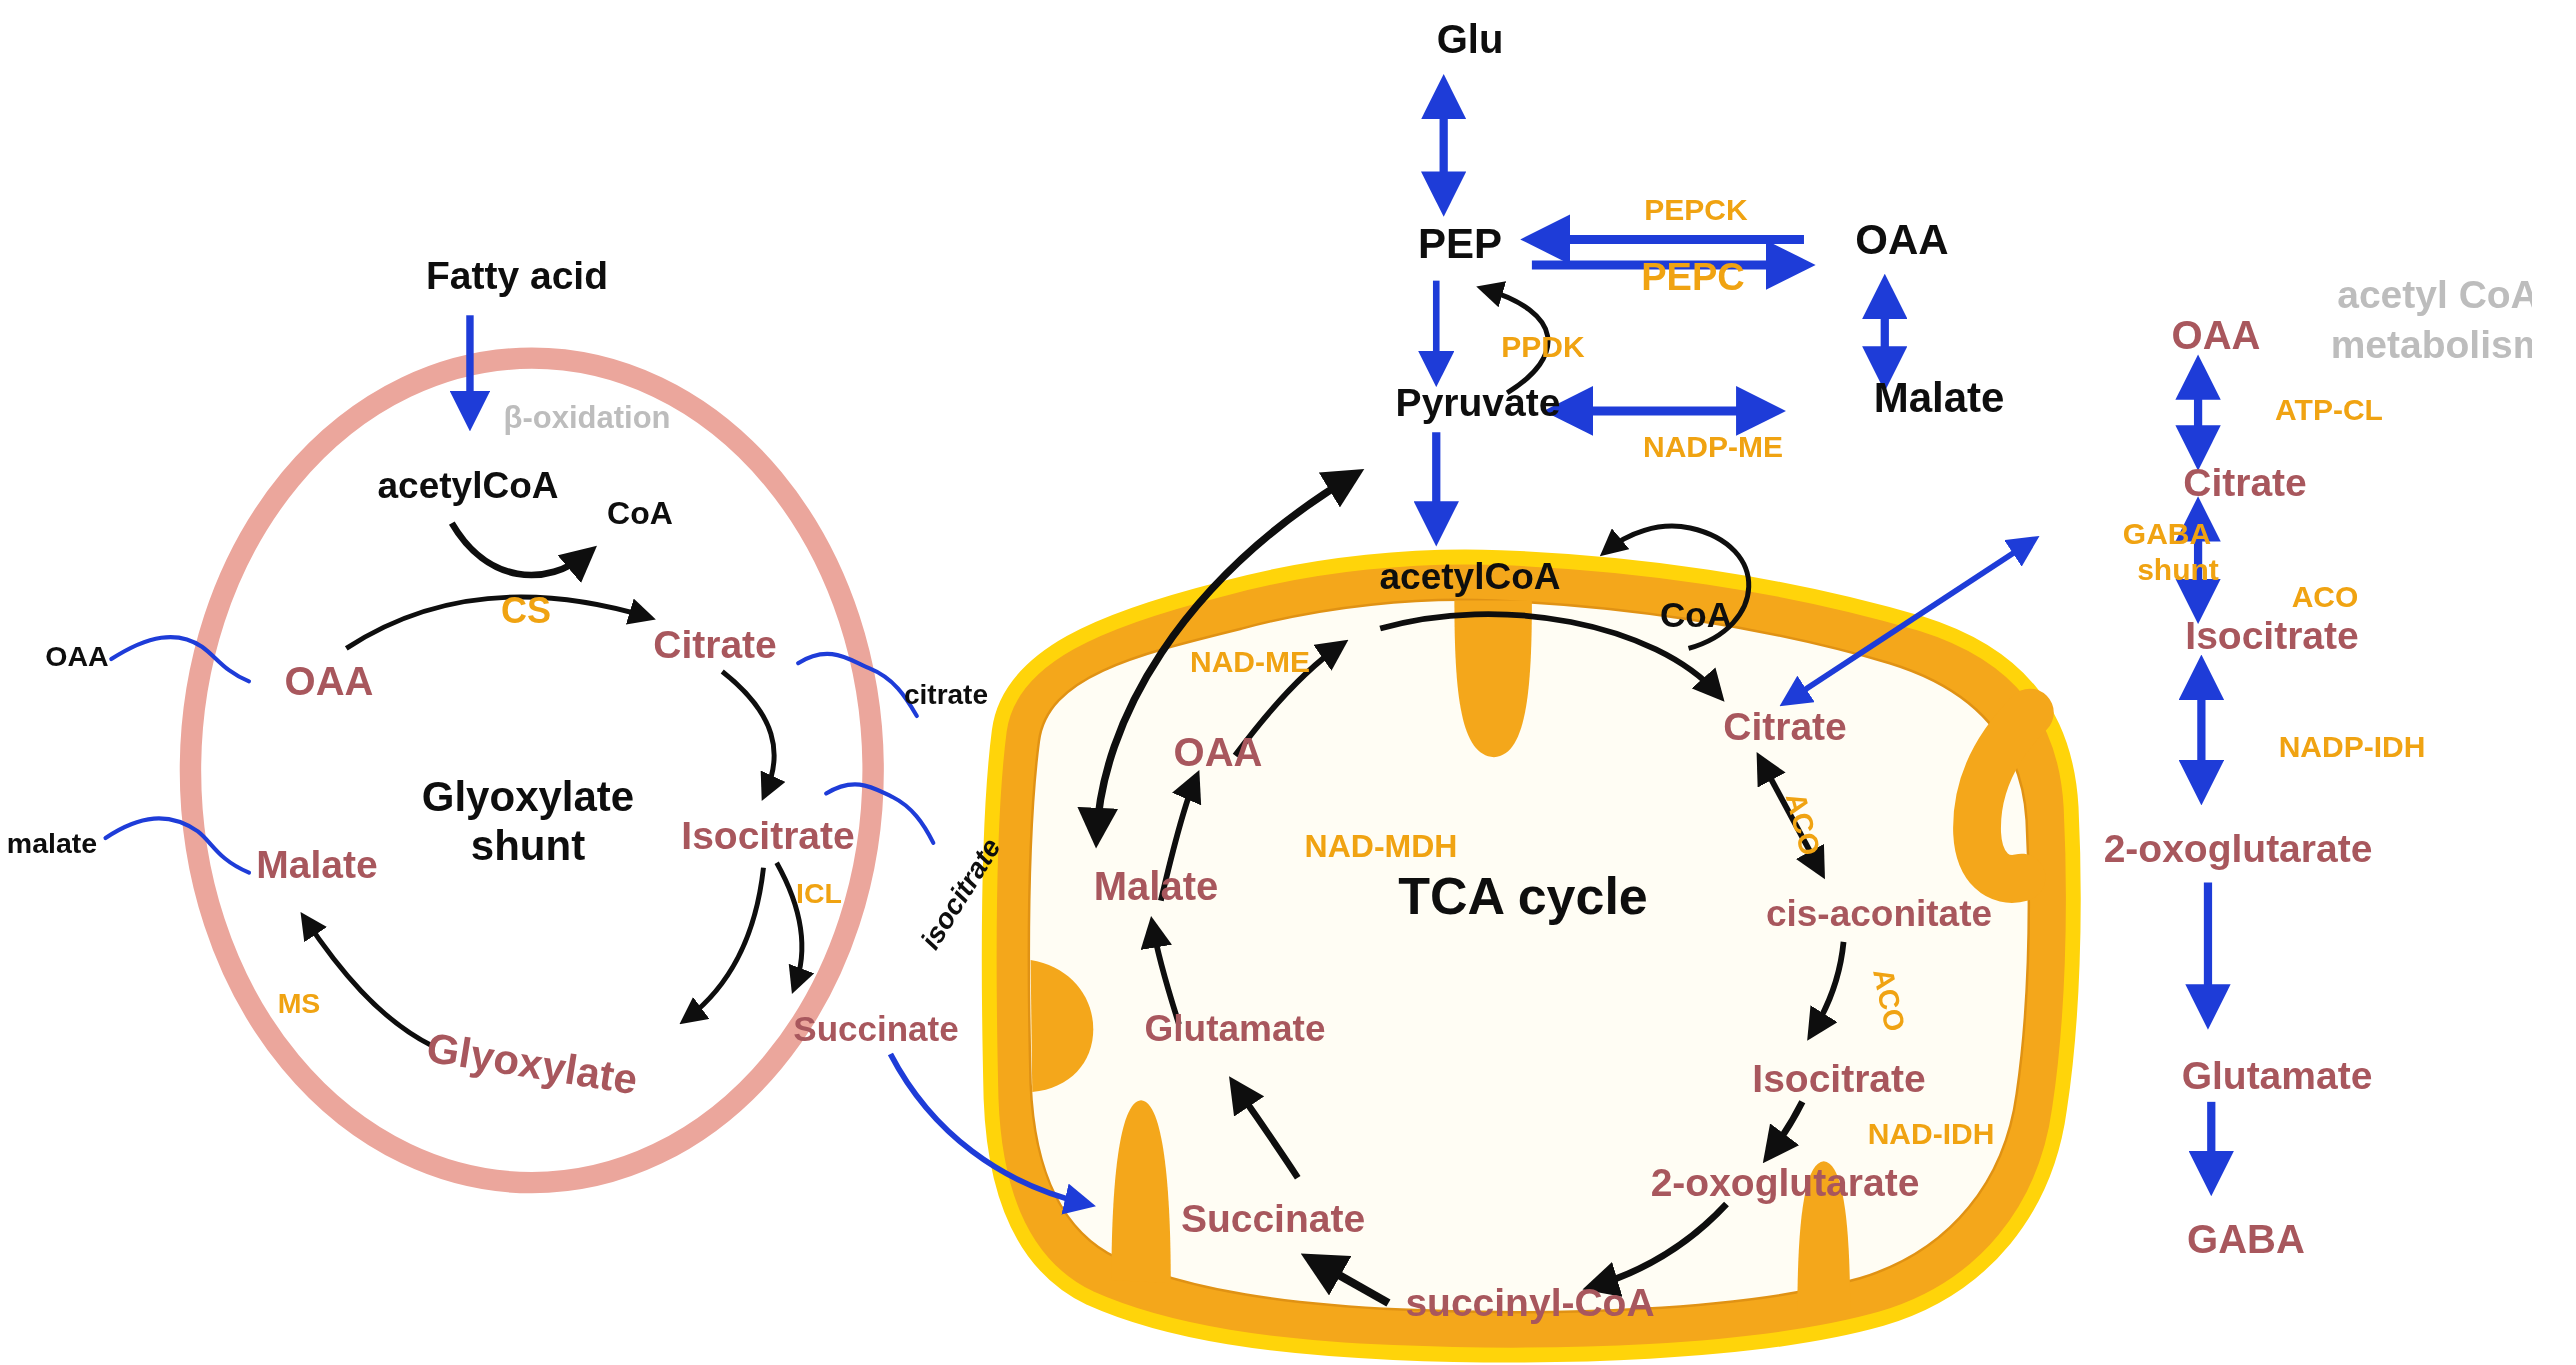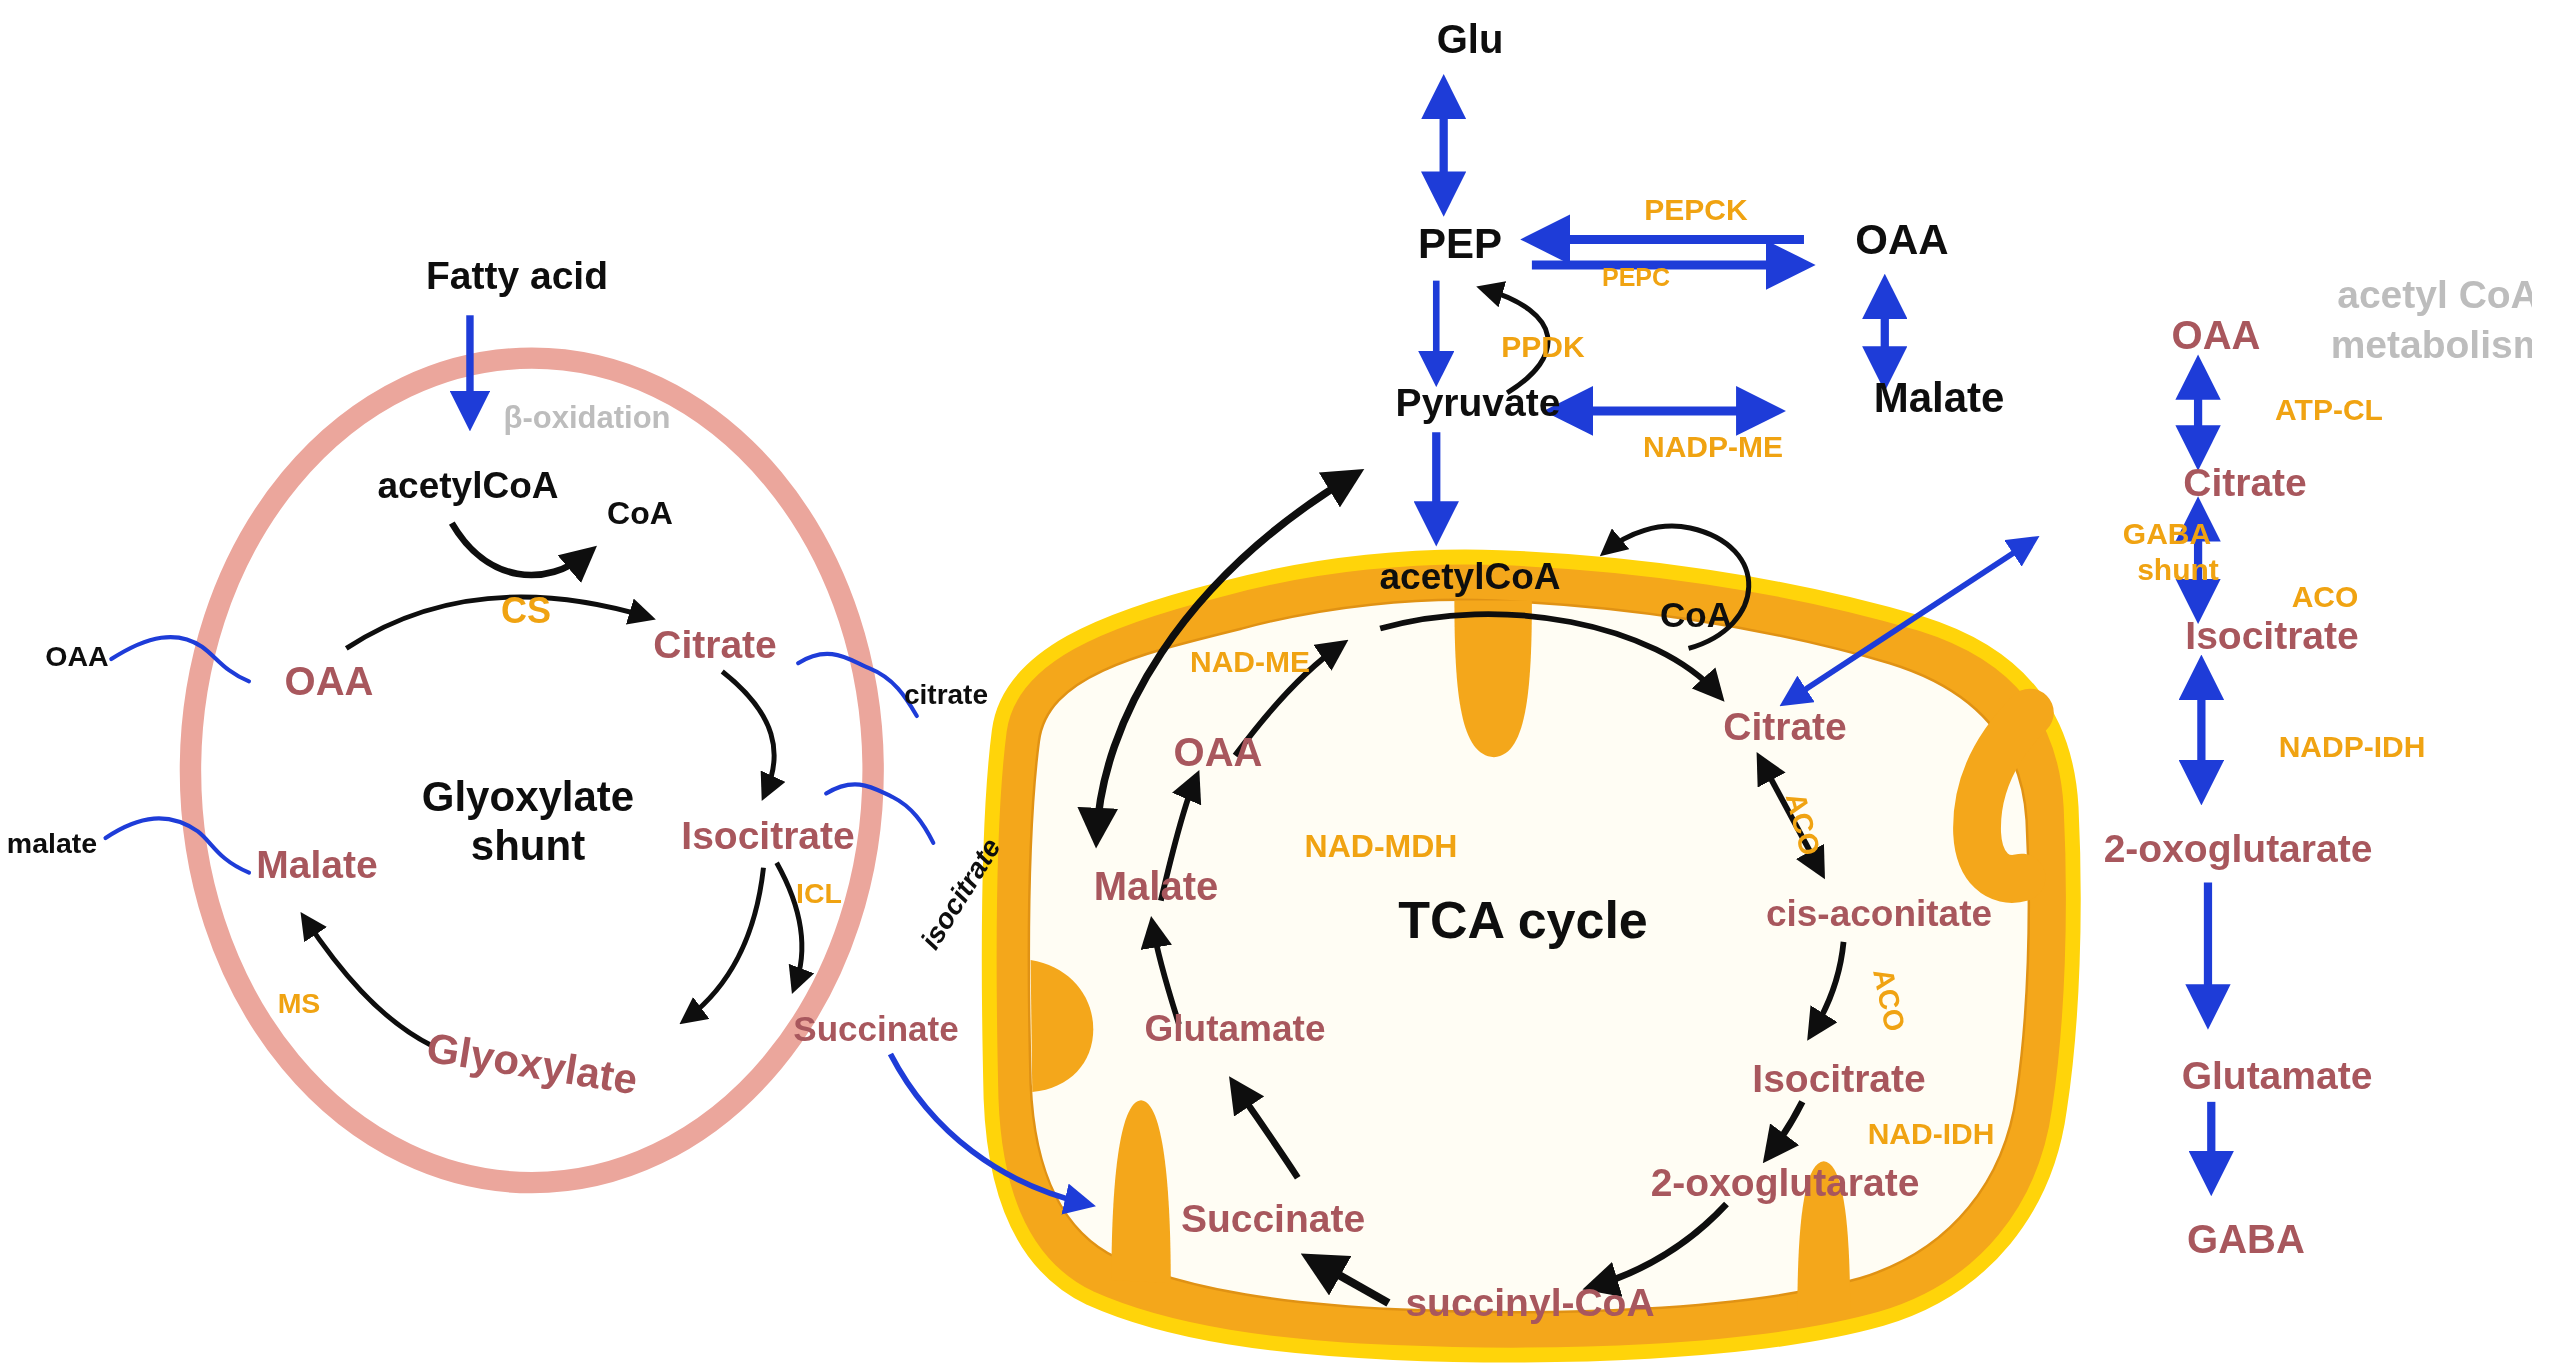--- a/index.html
+++ b/index.html
@@ -90,21 +90,21 @@
     <path d="M968,790 C1006,766 1030,786 1054,796 C1084,808 1098,830 1112,854" style="fill:none;stroke:var(--blue);stroke-width:5;stroke-linecap:round;"></path>
     <path d="M1002,948 C1038,926 1060,942 1082,952 C1106,964 1120,984 1132,1008" style="fill:none;stroke:var(--blue);stroke-width:5;stroke-linecap:round;"></path>
   </svg>
 
   <span class="lbl c-k" style="left:1470px;top:39px;font-size:40px;">Glu</span>
   <span class="lbl c-k" style="left:1460px;top:244px;font-size:42px;">PEP</span>
   <span class="lbl c-k" style="left:1902px;top:240px;font-size:42px;">OAA</span>
   <span class="lbl c-k" style="left:1478px;top:402px;font-size:39px;">Pyruvate</span>
   <span class="lbl c-k" style="left:1939px;top:398px;font-size:42px;">Malate</span>
   <span class="lbl c-o" style="left:1696px;top:210px;font-size:30px;">PEPCK</span>
-  <span class="lbl c-o" style="left:1636px;top:277px;font-size:25px;">PEPC</span>
+  <span class="lbl c-o" style="left:1693px;top:277px;font-size:38px;">PEPC</span>
   <span class="lbl c-o" style="left:1543px;top:347px;font-size:30px;">PPDK</span>
   <span class="lbl c-o" style="left:1713px;top:447px;font-size:30px;">NADP-ME</span>
 
   <span class="lbl c-k" style="left:517px;top:275px;font-size:39px;">Fatty acid</span>
   <span class="lbl c-g" style="left:587px;top:417px;font-size:31px;">β-oxidation</span>
   <span class="lbl c-k" style="left:468px;top:485px;font-size:37px;">acetylCoA</span>
   <span class="lbl c-k" style="left:640px;top:513px;font-size:32px;">CoA</span>
   <span class="lbl c-o" style="left:526px;top:611px;font-size:36px;">CS</span>
   <span class="lbl c-r" style="left:715px;top:644px;font-size:39px;">Citrate</span>
   <span class="lbl c-r" style="left:329px;top:681px;font-size:40px;">OAA</span>
@@ -120,21 +120,21 @@
   <span class="lbl c-k" style="left:52px;top:843px;font-size:28.5px;">malate</span>
   <span class="lbl c-k" style="left:946px;top:695px;font-size:28px;">citrate</span>
   <span class="lbl c-k ital" style="left:961px;top:894px;font-size:28px;transform:translate(-50%,-50%) rotate(-58deg);">isocitrate</span>
 
   <span class="lbl c-k" style="left:1470px;top:576px;font-size:37px;">acetylCoA</span>
   <span class="lbl c-k" style="left:1696px;top:614px;font-size:35px;">CoA</span>
   <span class="lbl c-o" style="left:1250px;top:662px;font-size:30px;">NAD-ME</span>
   <span class="lbl c-r" style="left:1218px;top:752px;font-size:40px;">OAA</span>
   <span class="lbl c-o" style="left:1381px;top:846px;font-size:32px;">NAD-MDH</span>
   <span class="lbl c-r" style="left:1156px;top:886px;font-size:40px;">Malate</span>
-  <span class="lbl c-k" style="left:1523px;top:920px;font-size:52px;">TCA cycle</span>
+  <span class="lbl c-k" style="left:1523px;top:896px;font-size:52px;">TCA cycle</span>
   <span class="lbl c-r" style="left:1785px;top:726px;font-size:39px;">Citrate</span>
   <span class="lbl c-o" style="left:1803px;top:824px;font-size:28.5px;transform:translate(-50%,-50%) rotate(75deg);">ACO</span>
   <span class="lbl c-r" style="left:1879px;top:913px;font-size:37px;">cis-aconitate</span>
   <span class="lbl c-o" style="left:1889px;top:1000px;font-size:28.5px;transform:translate(-50%,-50%) rotate(78deg);">ACO</span>
   <span class="lbl c-r" style="left:1839px;top:1078px;font-size:39px;">Isocitrate</span>
   <span class="lbl c-o" style="left:1931px;top:1134px;font-size:30px;">NAD-IDH</span>
   <span class="lbl c-r" style="left:1785px;top:1182px;font-size:39px;">2-oxoglutarate</span>
   <span class="lbl c-r" style="left:1530px;top:1302px;font-size:39px;">succinyl-CoA</span>
   <span class="lbl c-r" style="left:1273px;top:1218px;font-size:39px;">Succinate</span>
   <span class="lbl c-r" style="left:1235px;top:1028px;font-size:37px;">Glutamate</span>

